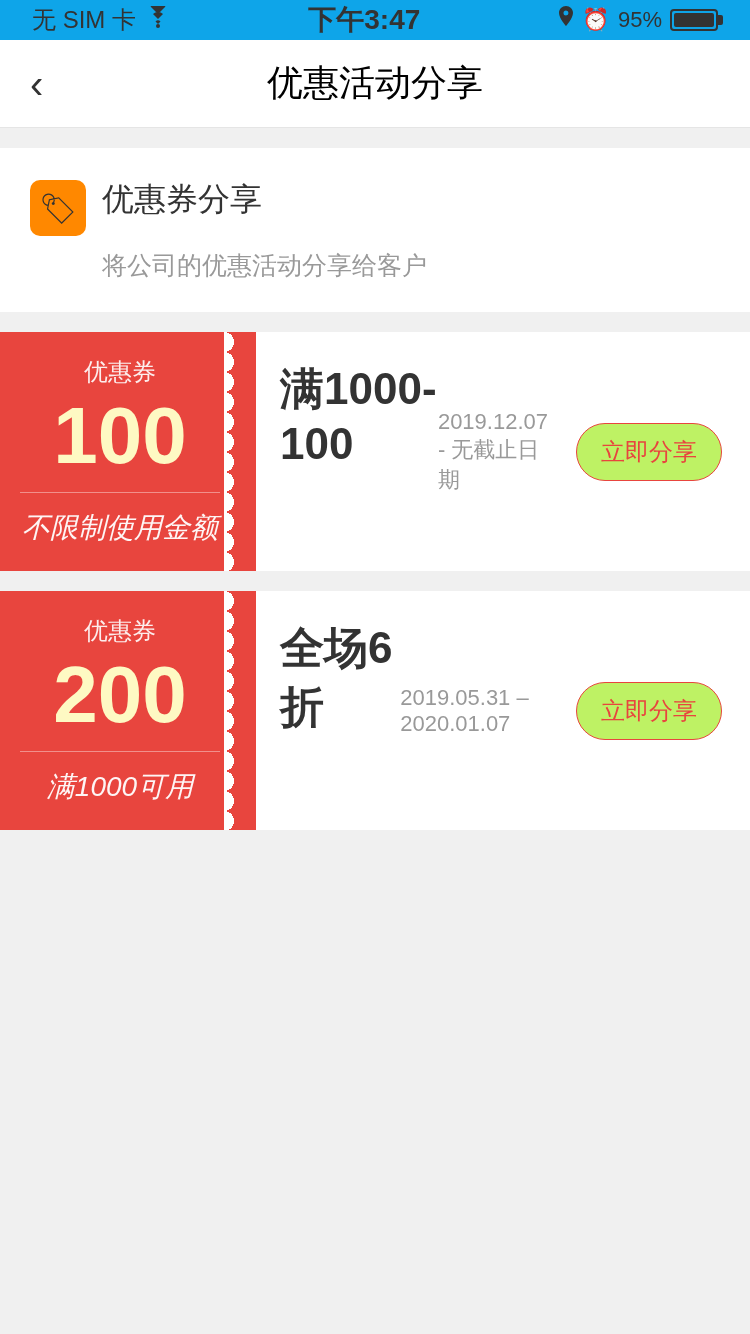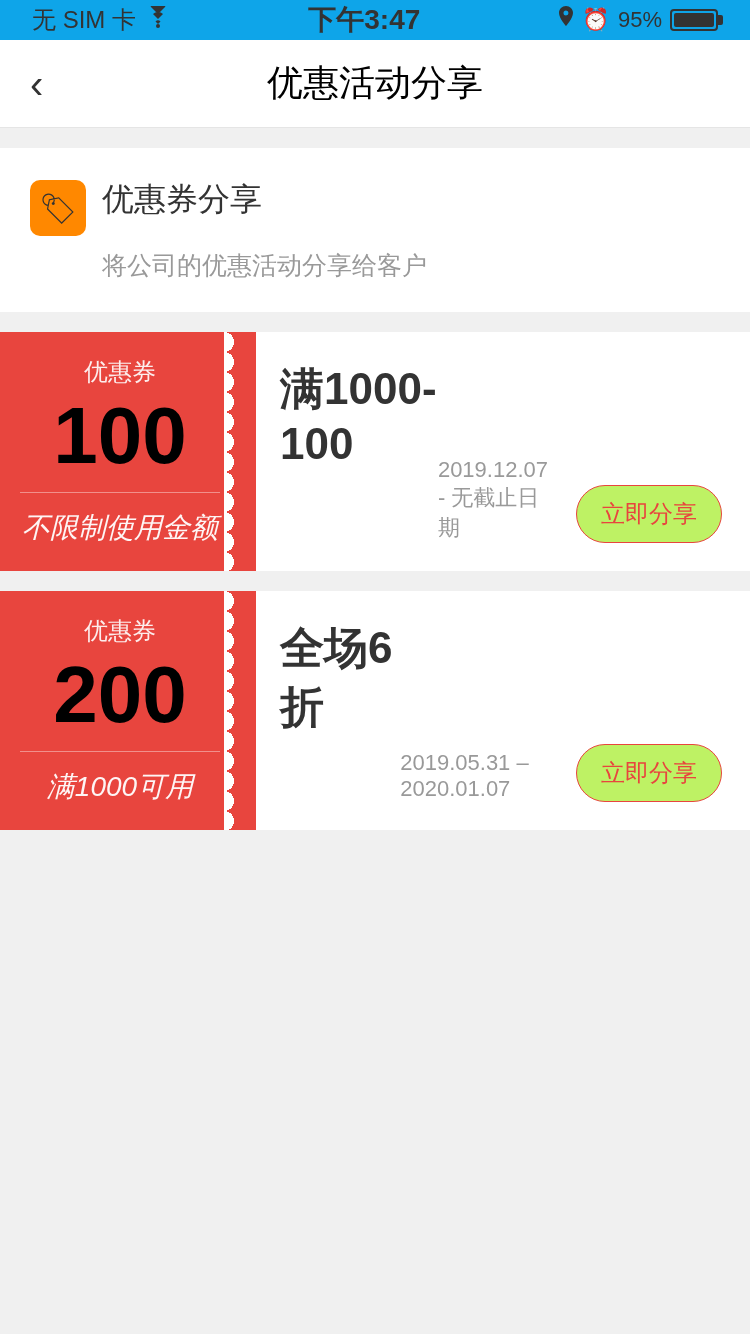--- a/index.html
+++ b/index.html
@@ -189,21 +189,21 @@
     }
 
     .coupon-label {
       font-size: 24px;
       color: rgba(255,255,255,0.9);
       margin-bottom: 8px;
     }
     .coupon-amount {
       font-size: 80px;
       font-weight: 700;
-      color: #000000;
+      color: #fef9c3;
       line-height: 1;
       margin-bottom: 16px;
     }
     .coupon-divider {
       width: 200px;
       height: 1px;
       background: rgba(255,255,255,0.4);
       margin-bottom: 16px;
     }
     .coupon-condition {
@@ -223,21 +223,21 @@
       background: #fff;
     }
     .coupon-name {
       font-size: 44px;
       font-weight: 600;
       color: #333;
       margin-bottom: 20px;
     }
     .coupon-bottom-row {
       display: flex;
-      align-items: flex-end;
+      align-items: center;
       justify-content: space-between;
       gap: 28px;
     }
     .coupon-dates {
       font-size: 22px;
       color: #999;
       flex: 1;
     }
     .share-btn {
       border: 1.5px solid #e8453e;

